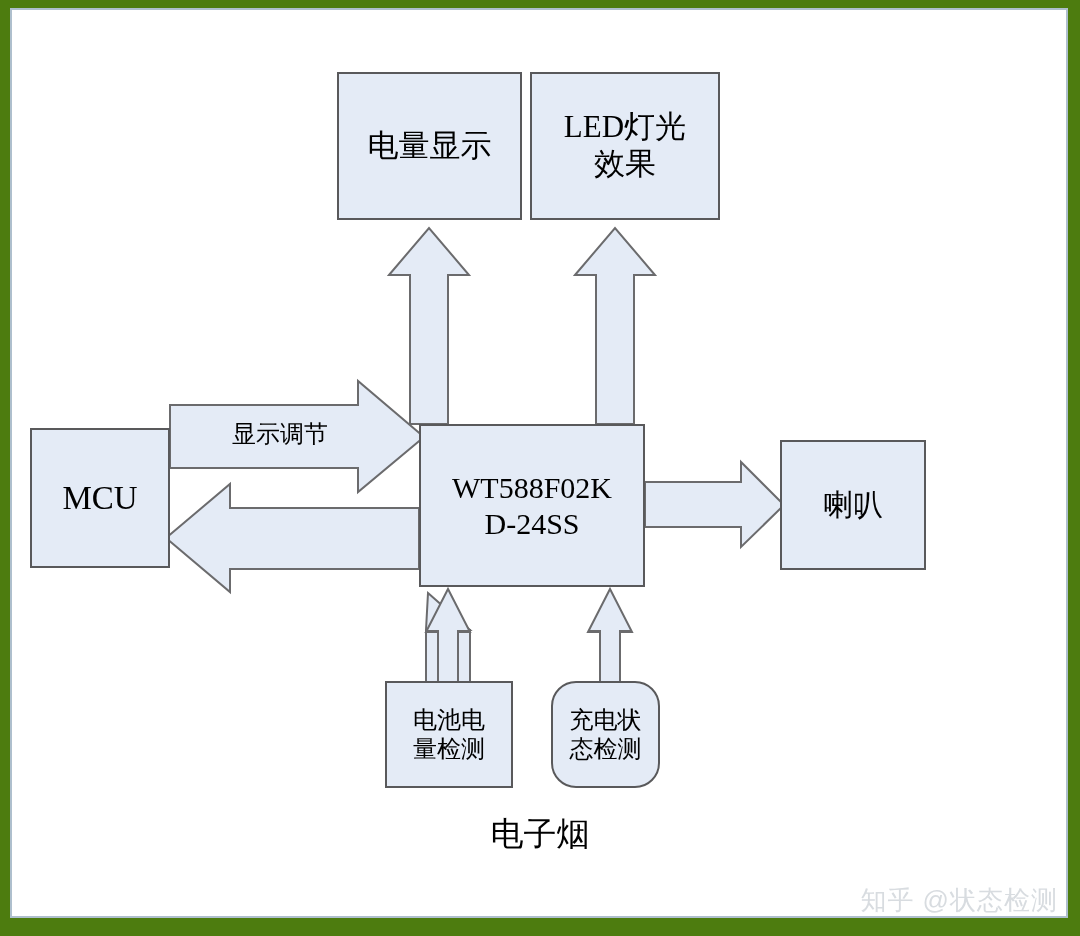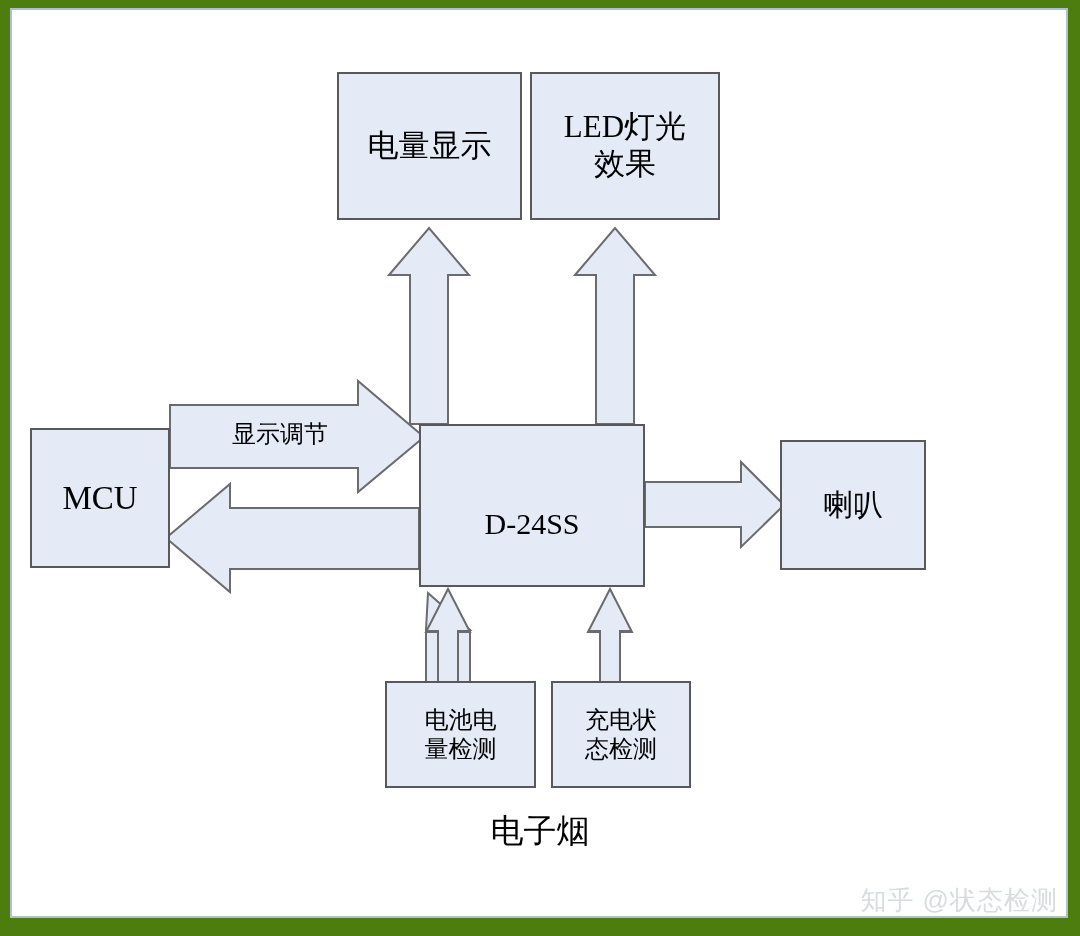--- a/index.html
+++ b/index.html
@@ -49,43 +49,43 @@
     color: #000000;
     line-height: 1.18;
   }
   .node .txt { display: block; width: 100%; }
 
   #box-battery-display { left: 337px; top: 72px; width: 185px; height: 148px; font-size: 31px; }
   #box-led-effect     { left: 530px; top: 72px; width: 190px; height: 148px; font-size: 31px; }
   #box-mcu            { left: 30px;  top: 428px; width: 140px; height: 140px; font-size: 33px; }
   #box-chip           { left: 419px; top: 424px; width: 226px; height: 163px; font-size: 30px; }
   #box-speaker        { left: 780px; top: 440px; width: 146px; height: 130px; font-size: 30px; justify-content: center; }
-  #box-battery-detect { left: 385px; top: 681px; width: 151px; height: 107px; font-size: 24px; }
-  #box-charge-detect  { left: 551px; top: 681px; width: 140px; height: 107px; font-size: 24px; }
+  #box-battery-detect { left: 385px; top: 681px; width: 128px; height: 107px; font-size: 24px; }
+  #box-charge-detect  { left: 551px; top: 681px; width: 109px; height: 107px; font-size: 24px; border-radius: 25px; }
 
   .arrow-label {
     position: absolute;
     color: #000000;
     font-size: 24px;
     white-space: nowrap;
     font-family: Liberation Serif, serif;
     text-align: right;
   }
   #label-display-adjust { left: 232px; top: 418px; }
   #label-status-detect  { left: 203px; top: 518px; }
 
   .caption {
     position: absolute;
     left: 0;
     width: 1080px;
     text-align: center;
     color: #000000;
     font-size: 33px;
     line-height: 1.35;
-    font-family: Liberation Mono, monospace;
+    font-family: Liberation Sans, sans-serif;
   }
   #caption-block { top: 812px; }
 
   .watermark {
     position: absolute;
     right: 22px;
     bottom: 18px;
     color: #d8dce0;
     font-size: 26px;
     letter-spacing: 1px;
@@ -139,21 +139,21 @@
       <span>效果</span>
     </span>
   </div>
 
   <div class="node" id="box-mcu">
     <span class="txt">MCU</span>
   </div>
 
   <div class="node" id="box-chip">
     <span class="txt">
-      <br>
+      <span>WT588F02K</span><br>
       <span>D-24SS</span>
     </span>
   </div>
 
   <div class="node" id="box-speaker">
     <span class="txt">喇叭</span>
   </div>
 
   <div class="node" id="box-battery-detect">
     <span class="txt">

